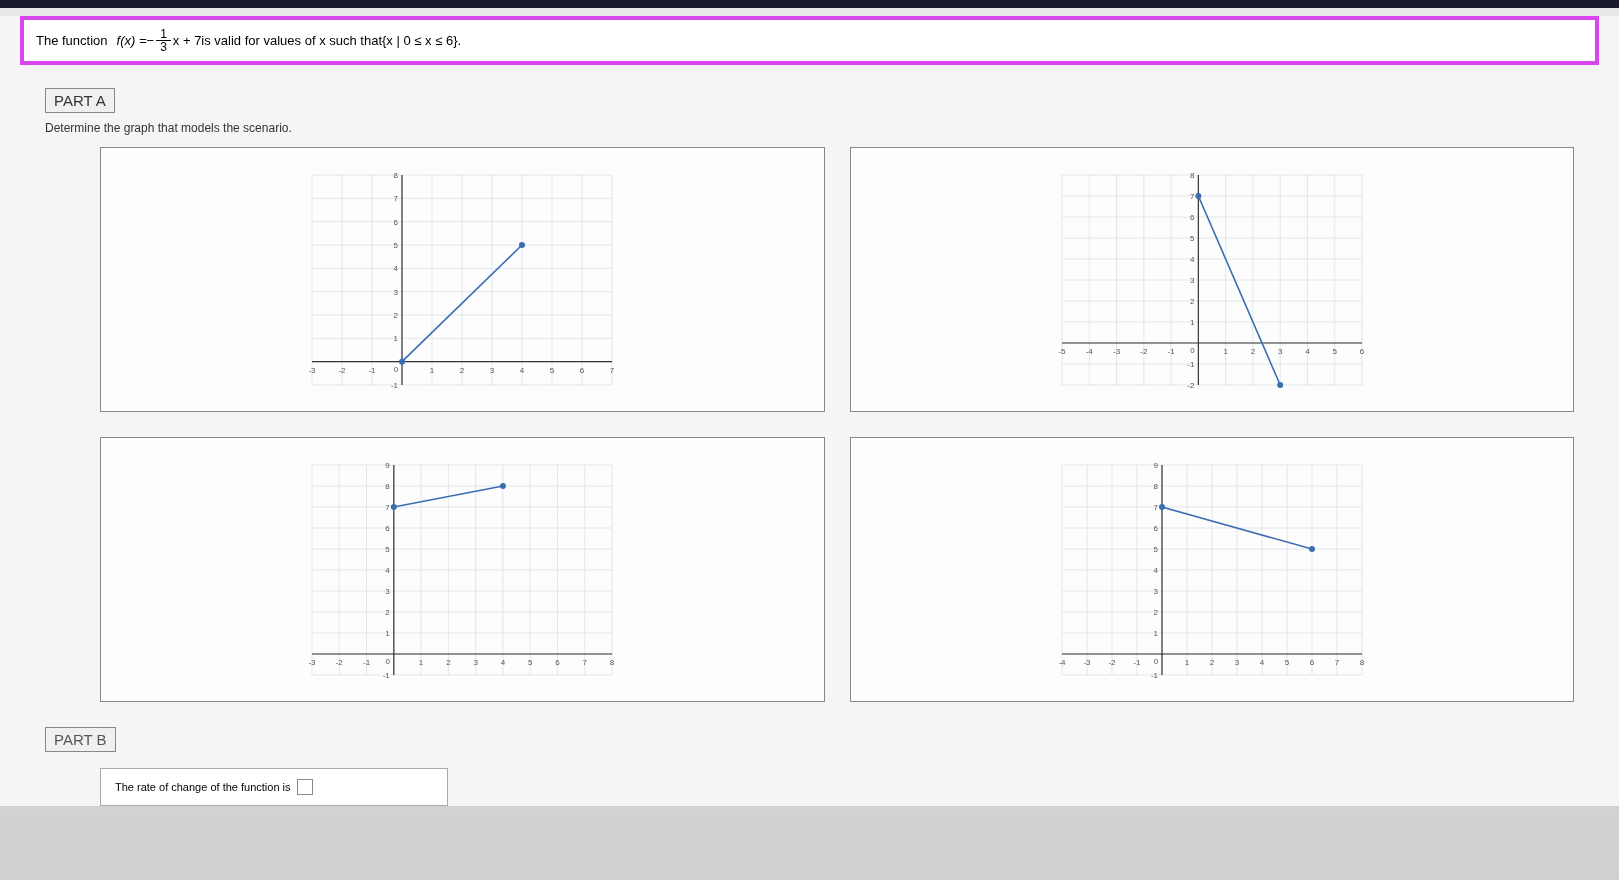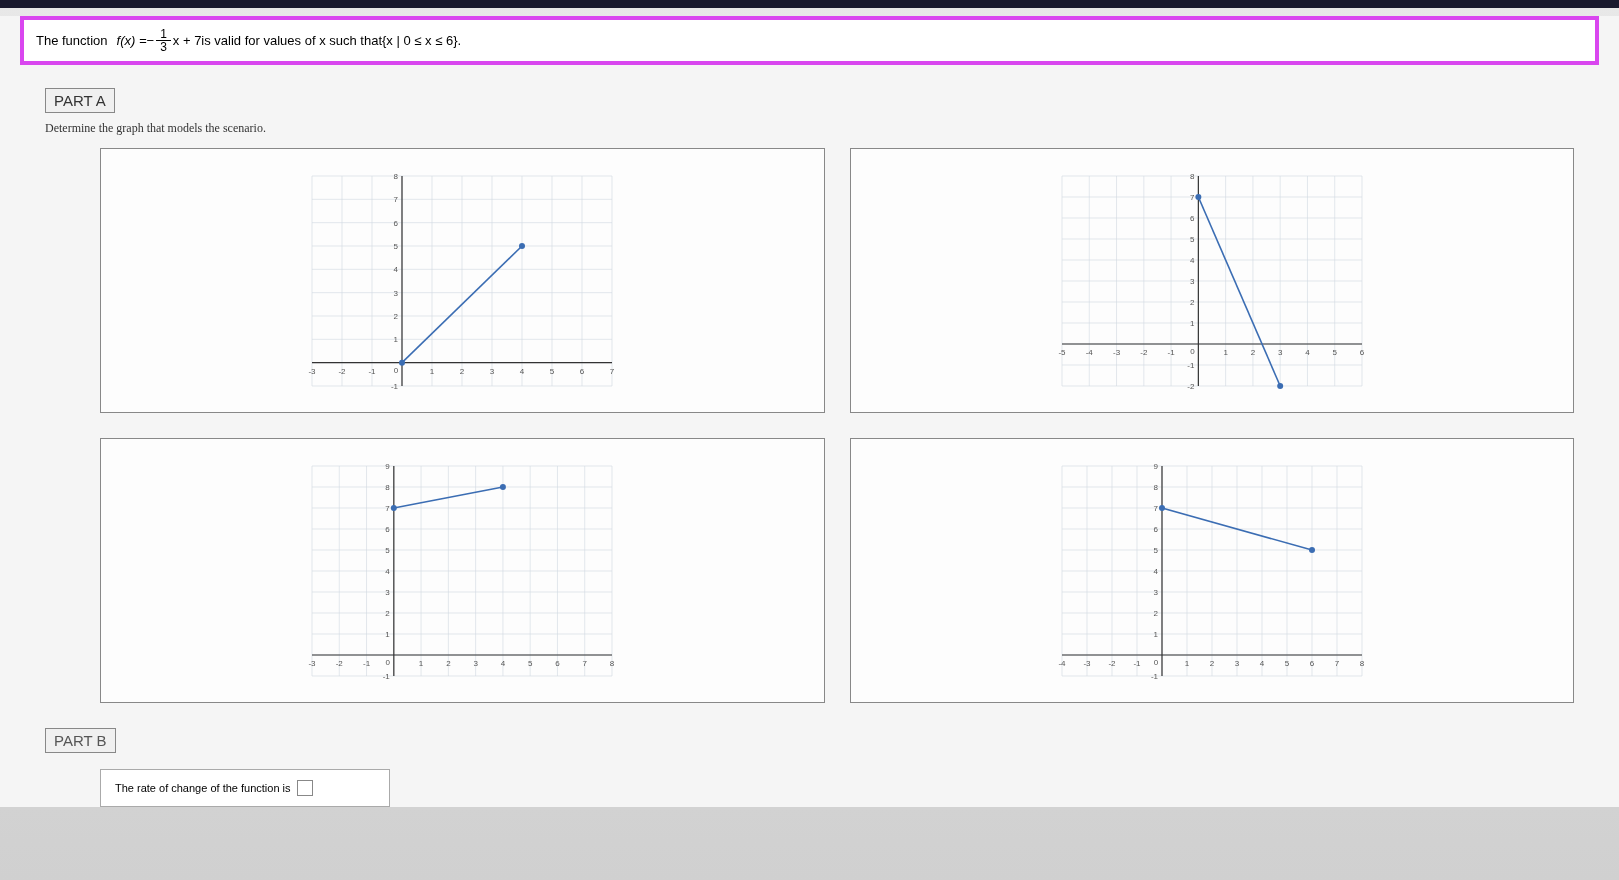--- a/index.html
+++ b/index.html
@@ -51,21 +51,20 @@
     background: #f0f0f0;
   }
   .part-label.active {
     border-color: #888;
     color: #333;
   }
   .instruction {
     margin: 0 0 12px 45px;
     font-size: 12px;
     color: #333;
-    font-family: Liberation Serif, serif;
   }
   .graphs-grid {
     display: grid;
     grid-template-columns: 1fr 1fr;
     gap: 25px 25px;
     padding: 0 45px 10px 100px;
   }
   .graph-card {
     border: 1px solid #888;
     background: #fdfdfd;
@@ -75,21 +74,21 @@
     justify-content: center;
     position: relative;
     cursor: pointer;
   }
   .graph-card svg { display: block; }
   .part-b-box {
     border: 1px solid #aaa;
     background: #fff;
     padding: 10px 14px;
     margin: 8px 0 0 100px;
-    width: 290px;
+    width: 348px;
     font-size: 11px;
     display: flex;
     align-items: center;
     gap: 6px;
   }
   .answer-box {
     display: inline-block;
     width: 16px;
     height: 16px;
     border: 1px solid #888;

